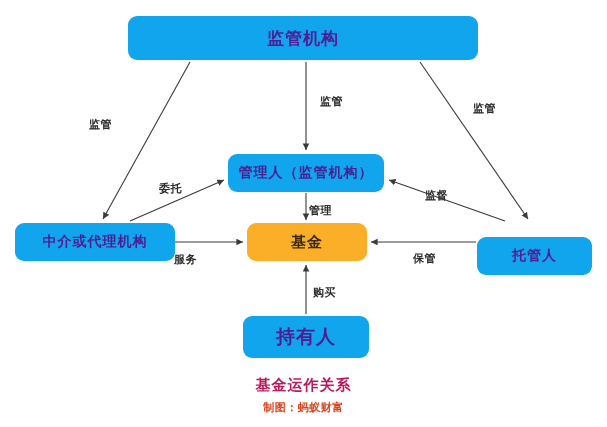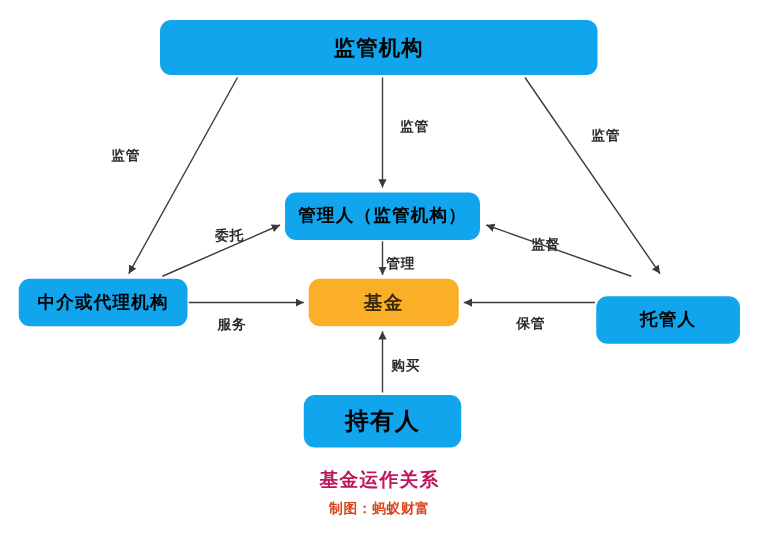--- a/index.html
+++ b/index.html
@@ -31,36 +31,36 @@
     display: flex;
     align-items: center;
     justify-content: center;
     border-radius: 9px;
     font-weight: bold;
     letter-spacing: 1px;
     white-space: nowrap;
   }
   .node.blue {
     background: #10a5ec;
-    color: #000000;
+    color: #4c1d95;
   }
   .node.orange {
     background: #fbaf28;
     color: #3a2a05;
   }
   #node-regulator {
     left: 128px; top: 16px; width: 350px; height: 44px;
     font-size: 17px;
   }
   #node-manager {
     left: 228px; top: 154px; width: 156px; height: 38px;
     font-size: 14px;
   }
   #node-intermediary {
-    left: 15px; top: 223px; width: 135px; height: 38px;
+    left: 15px; top: 223px; width: 160px; height: 38px;
     font-size: 14px;
     font-family: Liberation Serif, serif;
   }
   #node-fund {
     left: 247px; top: 223px; width: 120px; height: 38px;
     font-size: 15px;
   }
   #node-custodian {
     left: 477px; top: 237px; width: 115px; height: 38px;
     font-size: 14px;
@@ -73,21 +73,21 @@
     position: absolute;
     font-size: 11px;
     font-weight: bold;
     color: #2b2b2b;
     white-space: nowrap;
     letter-spacing: 0.5px;
   }
   #lbl-reg-left   { left: 89px;  top: 117px; }
   #lbl-reg-mid    { left: 320px; top: 94px;  }
   #lbl-reg-right  { left: 473px; top: 101px; }
-  #lbl-entrust    { left: 172px; top: 181px; font-family: Liberation Mono, monospace; }
+  #lbl-entrust    { left: 159px; top: 181px; font-family: Liberation Mono, monospace; }
   #lbl-oversee    { left: 425px; top: 188px; }
   #lbl-manage     { left: 309px; top: 203px; }
   #lbl-service    { left: 174px; top: 252px; }
   #lbl-custody    { left: 413px; top: 251px; }
   #lbl-purchase   { left: 313px; top: 285px; }
   #caption {
     position: absolute;
     left: 0;
     top: 374px;
     width: 607px;

